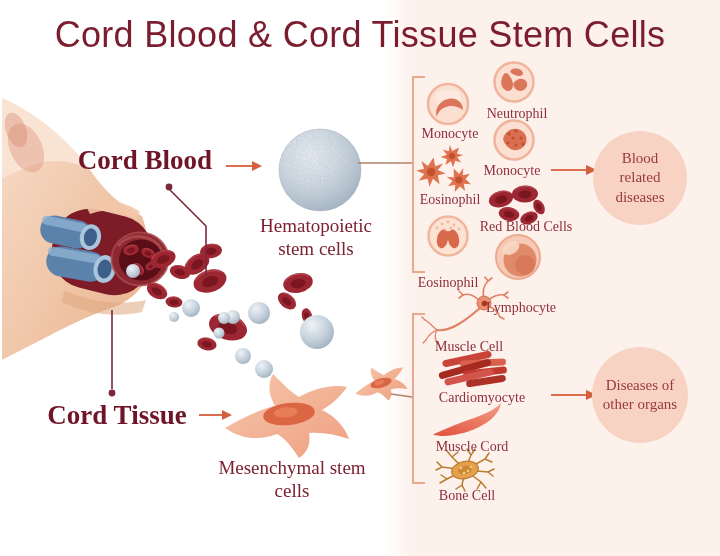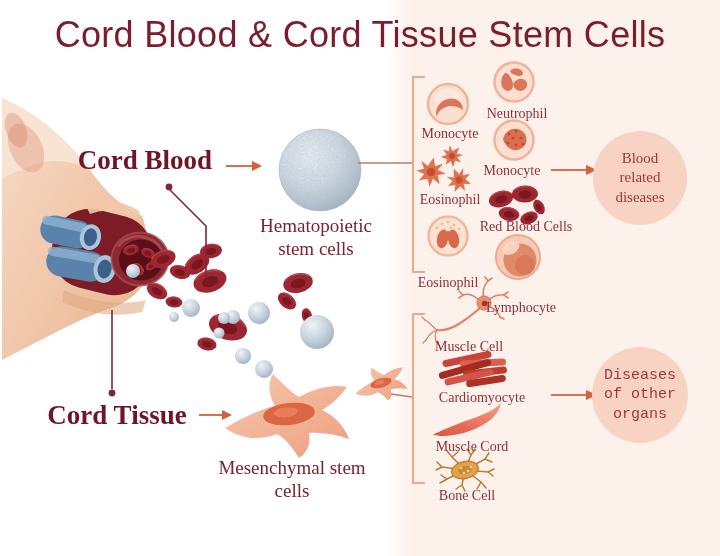--- a/index.html
+++ b/index.html
@@ -28,21 +28,21 @@
     font-size:14px;color:#8e2f3b;white-space:nowrap;
   }
   .bubble{
     border-radius:50%;background:#f8d3c4;
     display:flex;align-items:center;justify-content:center;
     text-align:center;color:#9a3840;
   }
   .bubble .txt{font-size:15px;line-height:1.3;}
   #bubble-blood{left:593px;top:131px;width:94px;height:94px;}
   #bubble-blood .txt{width:70px;}
-  #bubble-other{left:592px;top:347px;width:96px;height:96px;font-family:Liberation Mono, monospace;}
+  #bubble-other{left:592px;top:347px;width:96px;height:96px;}
   #bubble-other .txt{width:92px;}
   svg{display:block;}
 </style>
 </head>
 <body>
 
 <div id="stage">
 
   <svg class="abs" style="left:0;top:0" width="720" height="556" viewBox="0 0 720 556">
     <defs>

